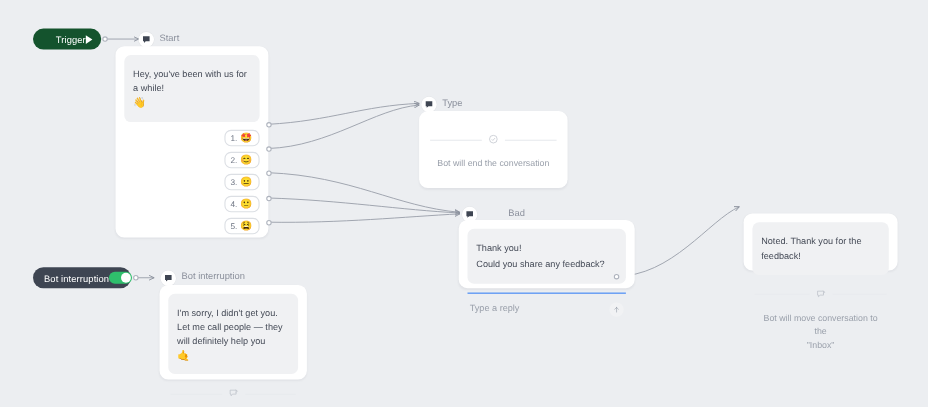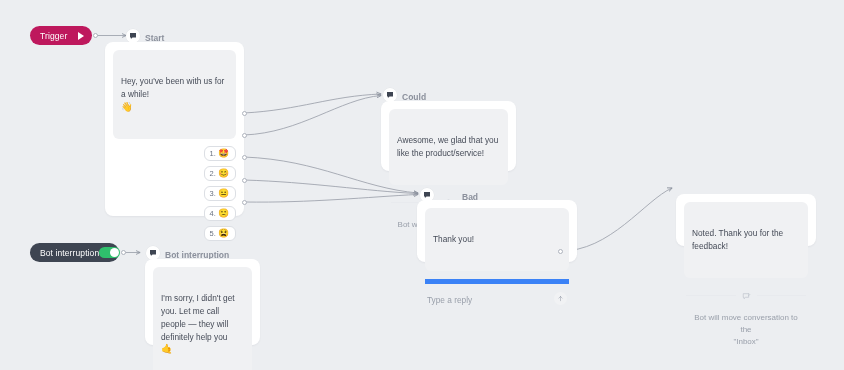--- a/index.html
+++ b/index.html
@@ -37,25 +37,25 @@
     align-items: center;
     height: 19px;
     border-radius: 10px;
     padding: 0 5px 0 10px;
     box-sizing: border-box;
     color: #fff;
     font-size: 8.5px;
     letter-spacing: .1px;
   }
   .pill.trigger {
-    background: #be185d;
+    background: #14532d;
     left: 30px;
     top: 26px;
     width: 62px;
-    justify-content: space-between;
+    justify-content: flex-end;
   }
   .pill.interrupt {
     background: #3e4552;
     left: 30px;
     top: 243px;
     width: 89px;
     justify-content: space-between;
     padding-right: 4px;
   }
   .pill-label { white-space: nowrap; }
@@ -79,23 +79,22 @@
     width: 9px; height: 9px;
     border-radius: 50%;
     background: #fff;
     top: 1px; right: 1px;
   }
 
   
   .node-head {
     position: absolute;
     display: flex;
-    align-items: flex-end;
+    align-items: flex-start;
     gap: 5px;
-    font-weight: bold;
   }
   .bubble-badge {
     width: 14px; height: 14px;
     border-radius: 50%;
     background: #ffffff;
     display: flex;
     align-items: center;
     justify-content: center;
     flex: none;
     box-shadow: 0 0 0 0.5px rgba(0,0,0,.04);
@@ -111,21 +110,21 @@
     position: absolute;
     background: #ffffff;
     border-radius: 8px;
     box-sizing: border-box;
     padding: 8px 8px;
     box-shadow: 0 1px 2px rgba(20,24,40,.05);
   }
   .msg {
     background: #f0f1f3;
     border-radius: 6px;
-    padding: 25px 8px;
+    padding: 11px 8px;
     font-size: 8.3px;
     line-height: 1.55;
     color: #454b57;
   }
   .msg p { margin: 0; }
   .msg p + p { margin-top: 6px; }
   .emoji { font-size: 9.5px; line-height: 1; }
 
   .options {
     margin-top: 7px;
@@ -165,23 +164,23 @@
   .foot-text {
     text-align: center;
     font-size: 8px;
     line-height: 1.5;
     color: #9aa0ab;
     padding: 0 6px 1px;
   }
 
   .reply-row {
     display: flex;
-    align-items: flex-end;
+    align-items: flex-start;
     justify-content: space-between;
-    border-top: 5px solid #3b82f6;
+    border-top: 1px solid #3b82f6;
     margin-top: 8px;
     padding: 8px 2px 1px;
     gap: 44px;
   }
   .reply-row .ph {
     font-size: 8.3px;
     color: #9aa0ab;
   }
   .send-btn {
     width: 13px; height: 13px;
@@ -281,27 +280,24 @@
   <div class="port" style="left:242px; top:154.5px;"></div>
   <div class="port" style="left:242px; top:177.5px;"></div>
   <div class="port" style="left:242px; top:199.5px;"></div>
 
   <div class="node-head" style="left:383px; top:88px;">
     <span class="bubble-badge">
       <svg width="8" height="8" viewBox="0 0 16 16">
           <path d="M2 2h12v9H7l-3.2 3V11H2z" fill="#3e4552"></path>
         </svg>
     </span>
-    <span class="title">Could</span>
+    <span class="title">Type</span>
   </div>
 
   <div class="card" style="left:381px; top:101px; width:135px; height:70px;">
-    <div class="msg">
-      <p>Awesome, we glad that you like the product/service!</p>
-    </div>
     <div class="divider-row">
       <span class="ln"></span>
       <span>
         <svg width="9" height="9" viewBox="0 0 16 16">
             <circle cx="8" cy="8" r="6.2" fill="none" stroke="#b9bec7" stroke-width="1.1"></circle>
             <path d="M5.3 8.2l1.9 1.9 3.6-3.9" fill="none" stroke="#b9bec7" stroke-width="1.1"></path>
           </svg>
       </span>
       <span class="ln"></span>
     </div>
@@ -313,20 +309,21 @@
       <svg width="8" height="8" viewBox="0 0 16 16">
           <path d="M2 2h12v9H7l-3.2 3V11H2z" fill="#3e4552"></path>
         </svg>
     </span>
     <span class="title">Bad</span>
   </div>
 
   <div class="card" style="left:417px; top:200px; width:160px; height:62px;">
     <div class="msg">
       <p>Thank you!</p>
+      <p style="margin-top:2px">Could you share any feedback?</p>
     </div>
     <div class="reply-row">
       <span class="ph">Type a reply</span>
       <span class="send-btn">
         <svg width="7" height="7" viewBox="0 0 16 16">
             <path d="M8 13V3.4M8 3.4L4.2 7.2M8 3.4l3.8 3.8" fill="none" stroke="#9aa0ab" stroke-width="1.3" stroke-linecap="round"></path>
           </svg>
       </span>
     </div>
   </div>
@@ -371,21 +368,21 @@
 
   <div class="node-head" style="left:146px; top:246px;">
     <span class="bubble-badge">
       <svg width="8" height="8" viewBox="0 0 16 16">
           <path d="M2 2h12v9H7l-3.2 3V11H2z" fill="#3e4552"></path>
         </svg>
     </span>
     <span class="title">Bot interruption</span>
   </div>
 
-  <div class="card" style="left:145px; top:259px; width:115px; height:86px;">
+  <div class="card" style="left:145px; top:259px; width:134px; height:86px;">
     <div class="msg">
       <p><span>I'm sorry, I didn't get you. Let me call people — they will definitely help you</span><br>
         <span class="emoji">🤙</span></p>
     </div>
     <div class="divider-row">
       <span class="ln"></span>
       <span>
         <svg width="9" height="9" viewBox="0 0 16 16">
             <path d="M2.2 3h9.6v6.4H6.4L3.6 12V9.4H2.2z" fill="none" stroke="#b9bec7" stroke-width="1.1"></path>
             <path d="M11.4 2.2l2.4 2.4-2.4 2.4" fill="none" stroke="#b9bec7" stroke-width="1.1"></path>

